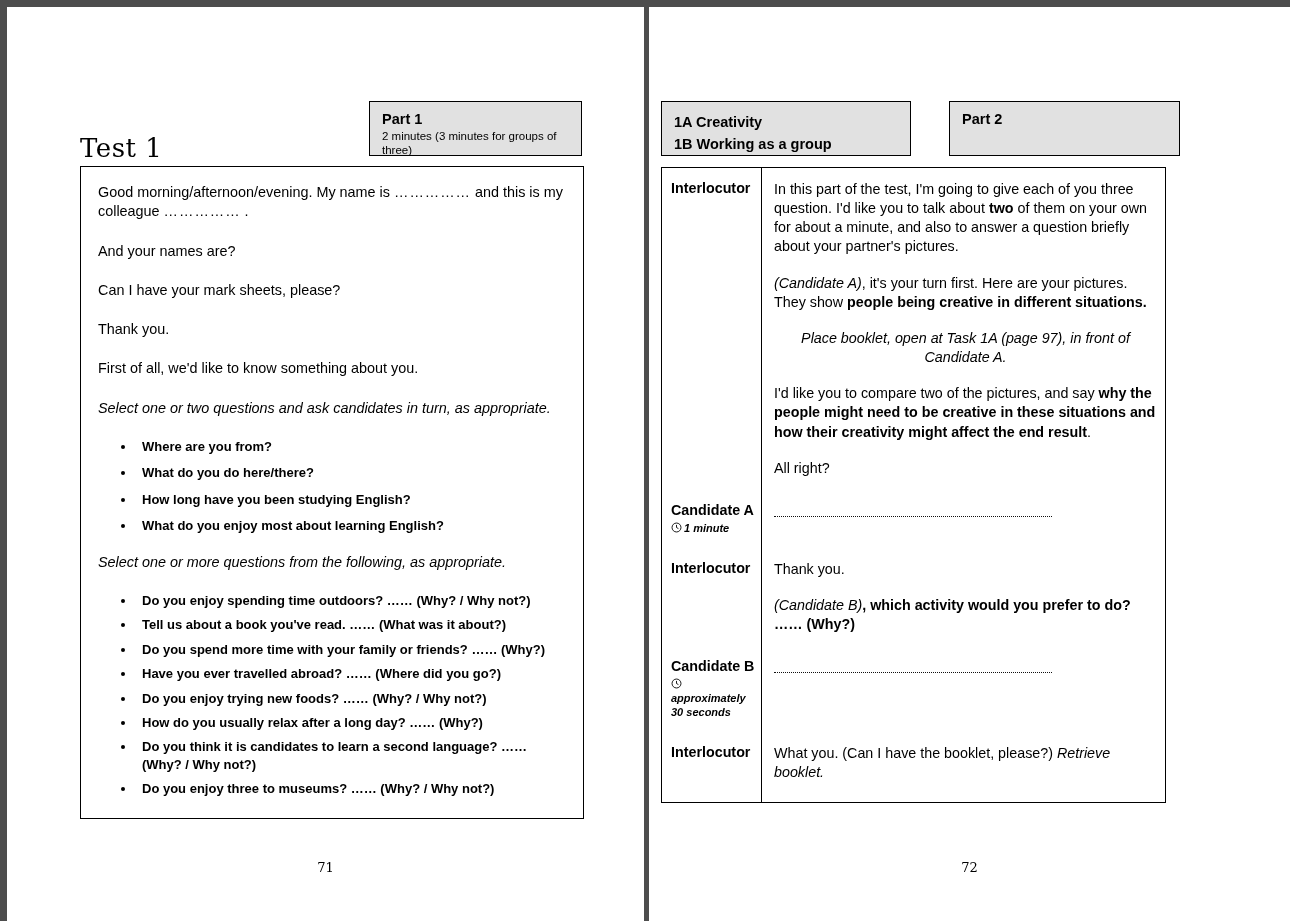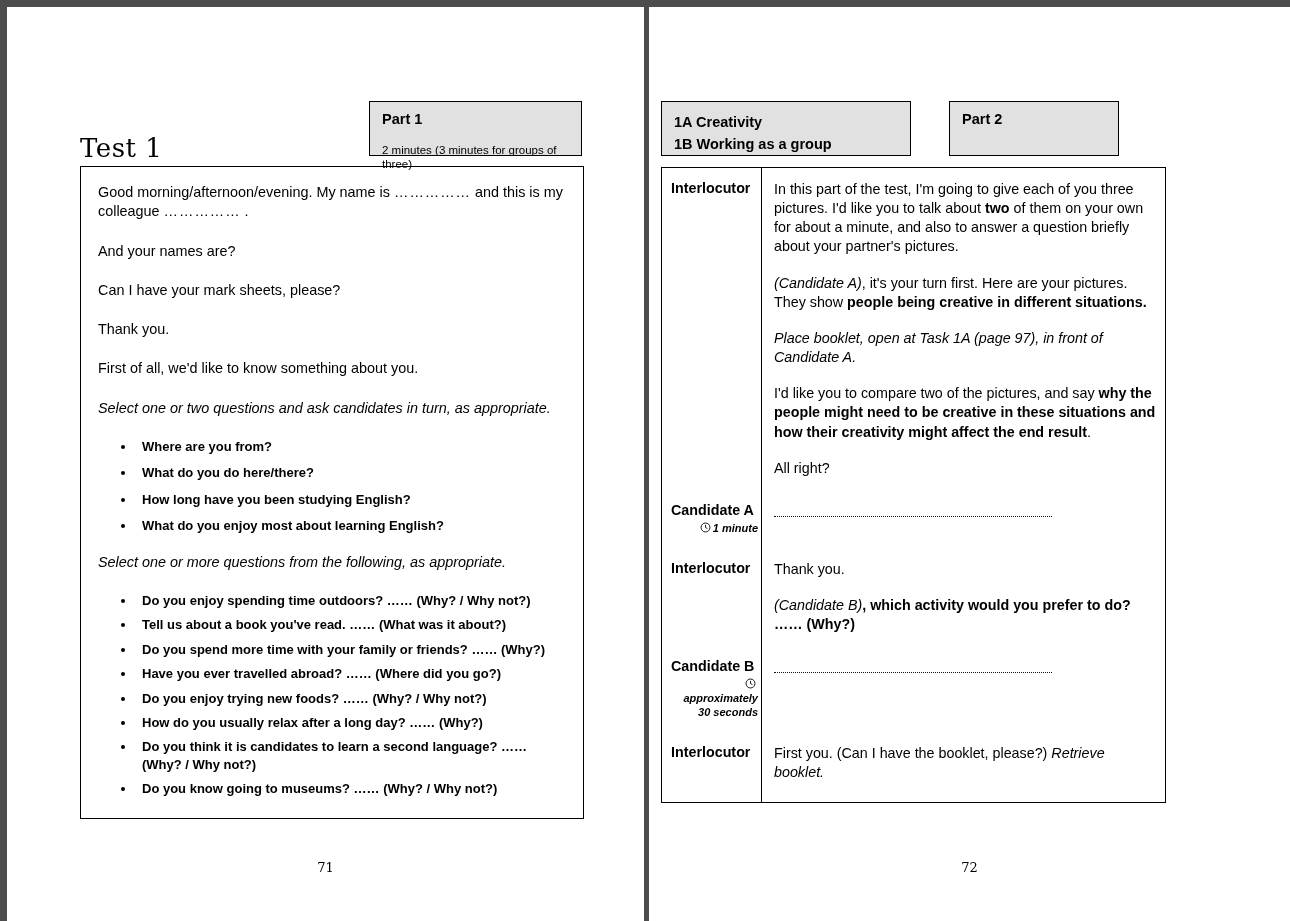--- a/index.html
+++ b/index.html
@@ -59,21 +59,21 @@
   .part-box {
     position: absolute;
     background: #e1e1e1;
     border: 1.5px solid #000;
     padding: 9px 12px 10px 12px;
   }
   .part-box .pb-title {
     font-size: 14.5px;
     font-weight: bold;
     line-height: 1.2;
-    margin-bottom: 16px;
+    margin-bottom: 2px;
   }
   .part-box .pb-sub {
     font-size: 11.5px;
     line-height: 1.2;
   }
   #part1-box {
     left: 362px; top: 94px;
     width: 213px; height: 55px;
   }
 
@@ -120,21 +120,21 @@
     left: 12px; top: 94px;
     width: 250px; height: 55px;
   }
   #topic-box .tb-line {
     font-size: 14.5px;
     font-weight: bold;
     line-height: 1.55;
   }
   #part2-box {
     left: 300px; top: 94px;
-    width: 170px; height: 55px;
+    width: 231px; height: 55px;
   }
 
   .r-table {
     position: absolute;
     left: 12px; top: 160px;
     width: 505px;
     border: 1.5px solid #000;
     border-collapse: collapse;
     table-layout: fixed;
   }
@@ -163,36 +163,35 @@
   .r-table tr.tall td { padding-bottom: 20px; }
 
   .timing {
     display: block;
     font-size: 11px;
     font-style: italic;
     font-weight: bold;
     line-height: 1.25;
     margin-top: 3px;
     color: #000;
-    text-align: right;
   }
   .clock {
     display: inline-block;
     width: 11px; height: 11px;
     vertical-align: -1px;
     margin-right: 2px;
   }
   .dotline {
     display: inline-block;
     width: 278px;
     border-bottom: 1.6px dotted #111;
     height: 9px;
     vertical-align: middle;
   }
-  .it { font-style: italic; }
+  .it { font-style: italic; text-align: center; }
   .bd { font-weight: bold; }
   .dots { letter-spacing: 1px; }
 </style>
 </head>
 <body>
 
 <div id="viewport">
   <div id="spread">
 
     <div class="page page-left">
@@ -225,21 +224,21 @@
         <p class="ital">Select one or more questions from the following, as appropriate.</p>
 
         <ul class="tight">
           <li>Do you enjoy spending time outdoors? …… (Why? / Why not?)</li>
           <li>Tell us about a book you've read. …… (What was it about?)</li>
           <li>Do you spend more time with your family or friends? …… (Why?)</li>
           <li>Have you ever travelled abroad? …… (Where did you go?)</li>
           <li>Do you enjoy trying new foods? …… (Why? / Why not?)</li>
           <li>How do you usually relax after a long day? …… (Why?)</li>
           <li>Do you think it is candidates to learn a second language? …… (Why? / Why not?)</li>
-          <li>Do you know going to museums? …… (Why? / Why not?)</li>
+          <li>Do you enjoy three to museums? …… (Why? / Why not?)</li>
         </ul>
       </div>
 
       <div class="page-num">71</div>
     </div>
 
     <div class="page-divider"></div>
 
     <div class="page page-right">
 
@@ -251,21 +250,21 @@
       <div class="part-box" id="part2-box">
         <div class="pb-title">Part 2</div>
       </div>
 
       <table class="r-table">
         <tbody>
 
           <tr>
             <td class="spk">Interlocutor</td>
             <td class="body">
-              <p><span>In this part of the test, I'm going to give each of you three pictures. I'd like you to talk about </span><span class="bd">two</span><span> of them on your own for about a minute, and also to answer a question briefly about your partner's pictures.</span></p>
+              <p><span>In this part of the test, I'm going to give each of you three question. I'd like you to talk about </span><span class="bd">two</span><span> of them on your own for about a minute, and also to answer a question briefly about your partner's pictures.</span></p>
 
               <p><span class="it">(Candidate A)</span><span>, it's your turn first. Here are your pictures. They show </span><span class="bd">people being creative in different situations.</span></p>
 
               <p class="it">Place booklet, open at Task 1A (page 97), in front of Candidate A.</p>
 
               <p><span>I'd like you to compare two of the pictures, and say </span><span class="bd">why the people might need to be creative in these situations and how their creativity might affect the end result</span><span>.</span></p>
 
               <p>All right?</p>
             </td>
           </tr>
@@ -302,21 +301,21 @@
                   </svg><span>approximately</span><br><span>30 seconds</span></span>
             </td>
             <td class="body">
               <span class="dotline"></span>
             </td>
           </tr>
 
           <tr class="tall">
             <td class="spk">Interlocutor</td>
             <td class="body">
-              <p><span>First you. (Can I have the booklet, please?) </span><span class="it">Retrieve booklet.</span></p>
+              <p><span>What you. (Can I have the booklet, please?) </span><span class="it">Retrieve booklet.</span></p>
             </td>
           </tr>
 
         </tbody>
       </table>
 
       <div class="page-num">72</div>
     </div>
 
   </div>

